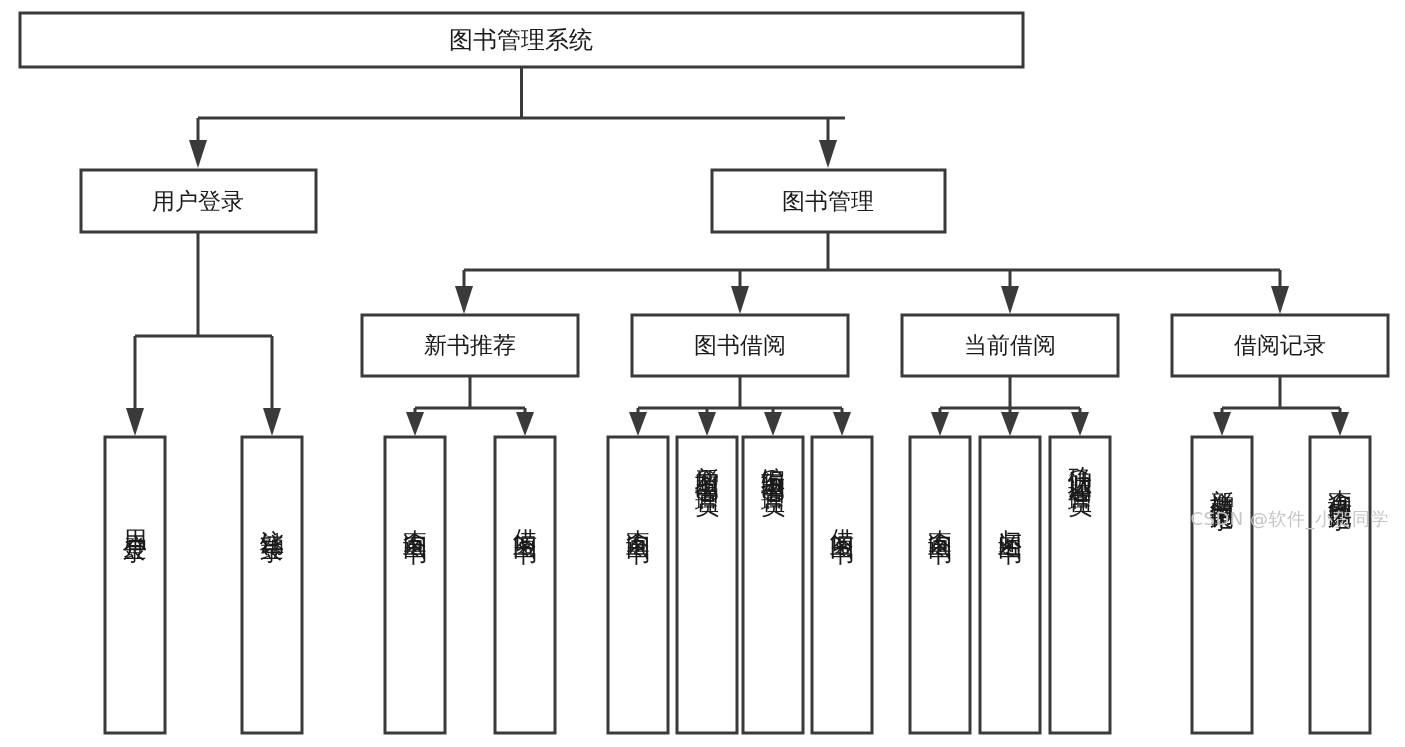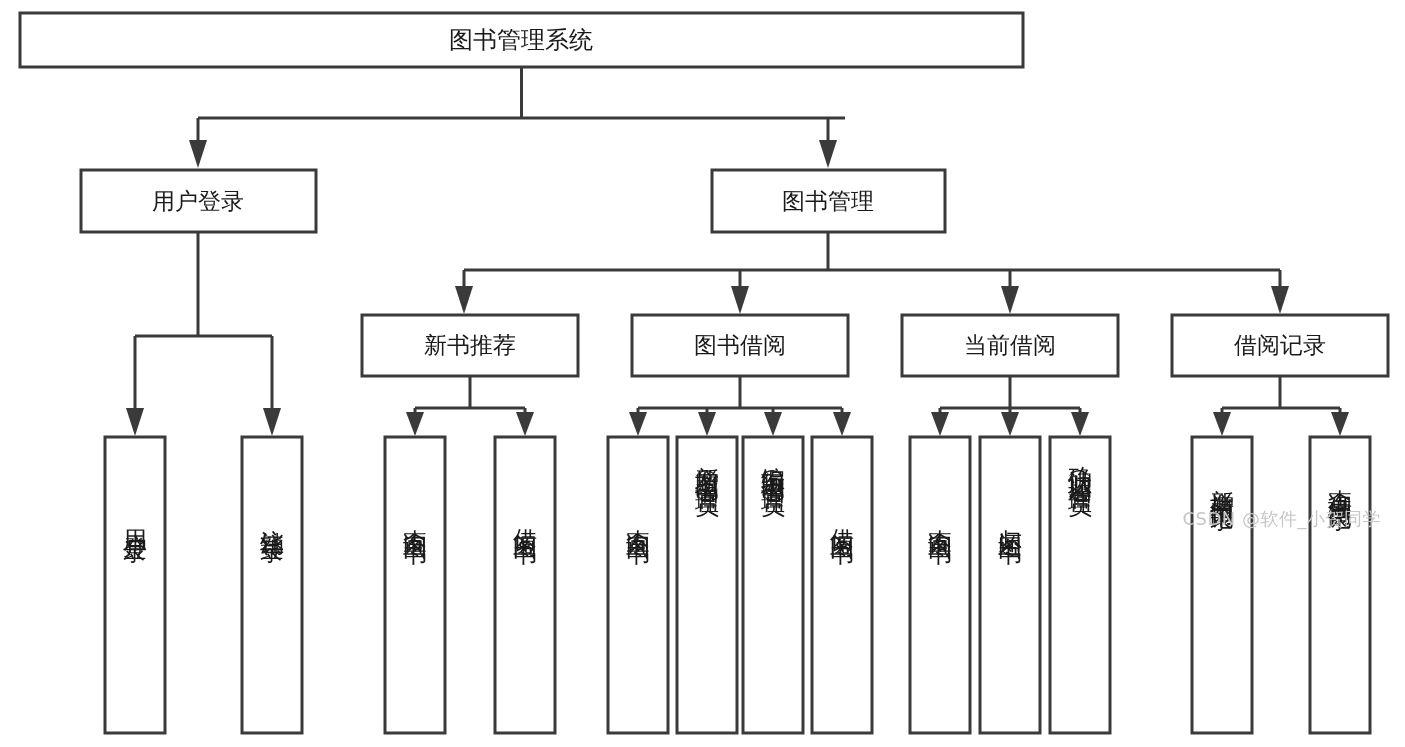--- a/index.html
+++ b/index.html
@@ -38,21 +38,21 @@
     text-orientation:upright;
     font-family:"DejaVu Sans","Liberation Sans",sans-serif;
     font-size:24px;
     line-height:1;
     letter-spacing:4px;
     color:#1a1a1a;
     white-space:nowrap;
   }
   .watermark{
     position:absolute;
-    right:24px;
+    right:16px;
     bottom:4px;
     font-family:"DejaVu Sans","Liberation Sans",sans-serif;
     font-size:18px;
     color:#c6c6c6;
     letter-spacing:0.5px;
     white-space:nowrap;
   }
 </style>
 </head>
 <body>

